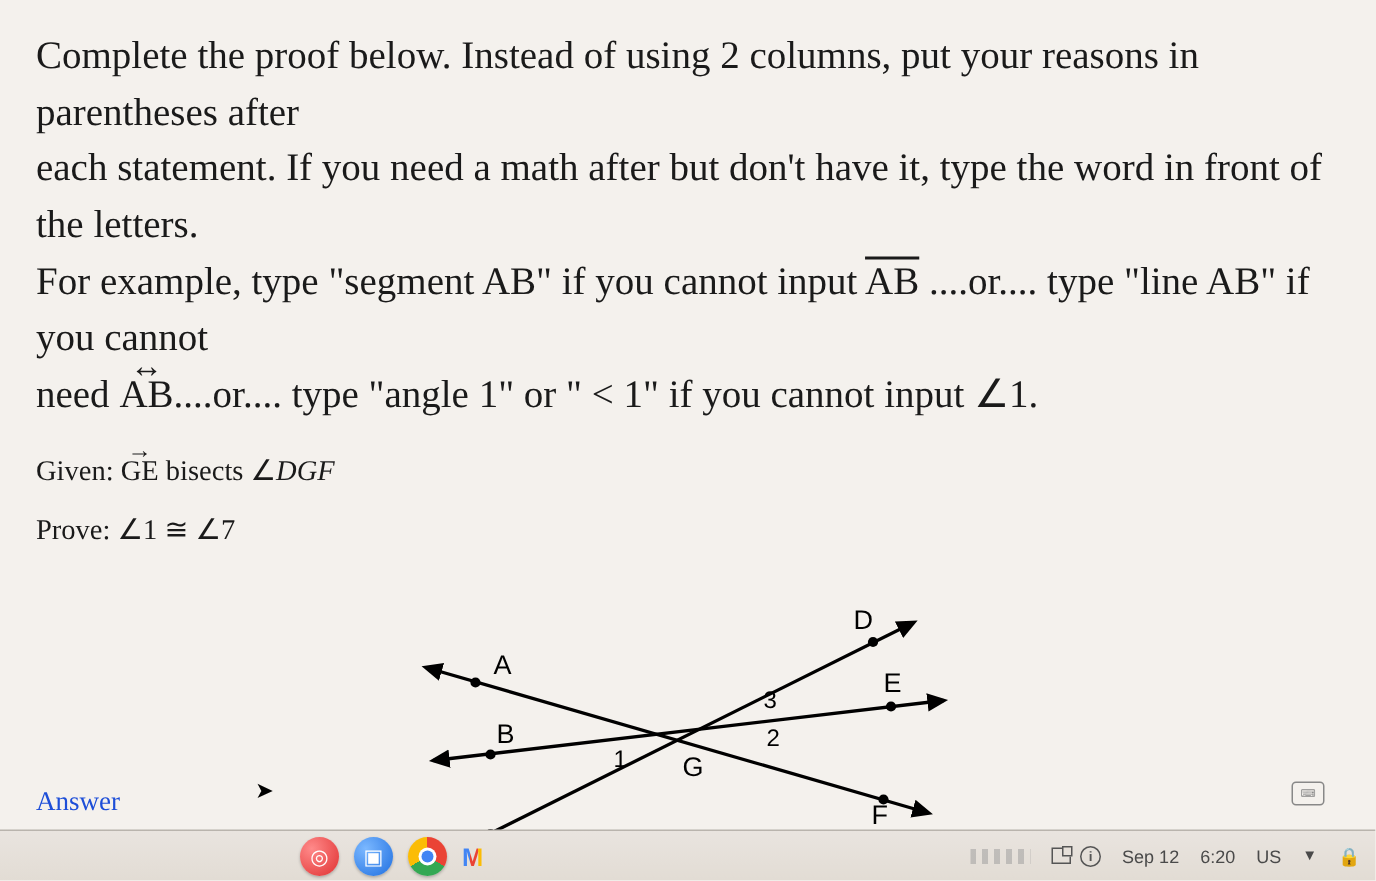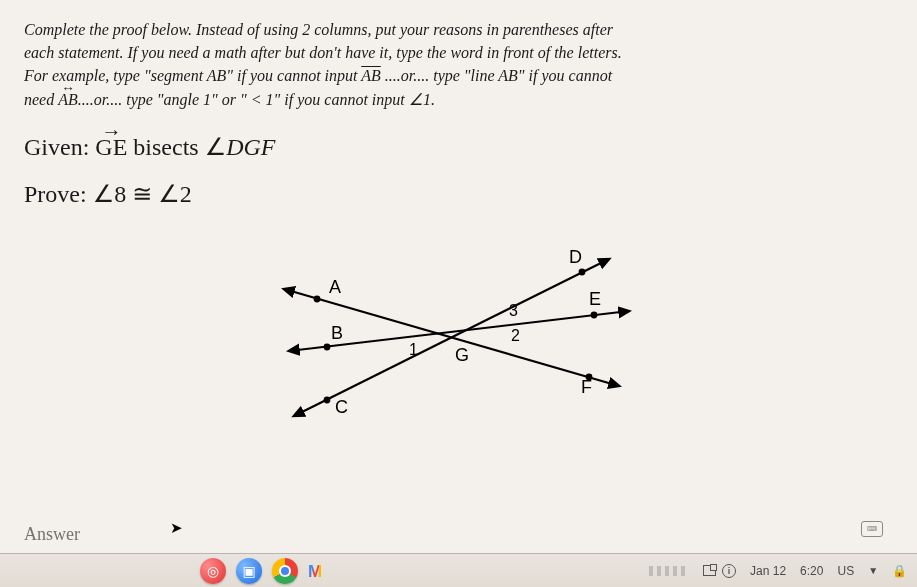--- a/index.html
+++ b/index.html
@@ -9,24 +9,23 @@
       background: #f4f1ed;
       font-family: Georgia, 'Times New Roman', serif;
       position: relative;
       overflow: hidden;
     }
     .content {
       padding: 18px 24px 0 24px;
       color: #1a1a1a;
     }
     .instructions {
-      font-size: 16px;
+      font-size: 26px;
       line-height: 1.45;
       margin-bottom: 18px;
-      font-style: italic;
     }
     .overline { text-decoration: overline; }
     .overarrow {
       position: relative;
       display: inline-block;
     }
     .overarrow::before {
       content: "↔";
       position: absolute;
       top: -0.75em;
@@ -42,37 +41,37 @@
     .overray::before {
       content: "→";
       position: absolute;
       top: -0.72em;
       left: 0;
       right: 0;
       text-align: center;
       font-size: 0.85em;
     }
     .given-prove {
-      font-size: 24px;
+      font-size: 19px;
       line-height: 1.55;
       margin-bottom: 10px;
     }
     .italic { font-style: italic; }
     .diagram-wrap {
       width: 100%;
       text-align: center;
       padding: 8px 0 4px 0;
     }
     .diagram {
       display: inline-block;
     }
     .answer-row {
       padding: 0 0 0 24px;
       font-size: 18px;
-      color: #737373;
+      color: #1d4ed8;
       position: absolute;
       bottom: 42px;
       left: 0;
     }
     .cursor-arrow {
       position: absolute;
       bottom: 50px;
       left: 170px;
       font-size: 15px;
       color: #000;
@@ -162,21 +161,21 @@
     <span>Complete the proof below. Instead of using 2 columns, put your reasons in parentheses after</span><br>
     <span>each statement. If you need a math after but don't have it, type the word in front of the letters.</span><br>
     <span>For example, type "segment AB" if you cannot input </span><span class="overline">AB</span><span> ....or.... type "line AB" if you cannot</span><br>
     <span>need </span><span class="overarrow">AB</span><span>....or.... type "angle 1" or " &lt; 1" if you cannot input ∠1.</span>
   </div>
 
   <div class="given-prove">
     <span>Given: </span><span class="overray">GE</span><span> bisects ∠</span><span class="italic">DGF</span>
   </div>
   <div class="given-prove">
-    <span>Prove: ∠8 ≅ ∠2</span>
+    <span>Prove: ∠1 ≅ ∠7</span>
   </div>
 
   <div class="diagram-wrap">
     <svg class="diagram" width="440" height="210" viewBox="0 0 440 210">
       <defs>
         <marker id="ah" viewBox="0 0 10 10" refX="7" refY="5" markerWidth="7" markerHeight="7" orient="auto-start-reverse">
           <path d="M 0 1 L 9 5 L 0 9 z" fill="#000"></path>
         </marker>
       </defs>
 
@@ -217,19 +216,19 @@
     <div class="tb-icon blue">▣</div>
     <div class="tb-icon chrome"></div>
     <div class="tb-m">M</div>
   </div>
   <div class="right">
     <div class="tray-dash"></div>
     <div class="tray-pageinfo">
       <span class="page-sq"></span>
       <span class="tray-circle">i</span>
     </div>
-    <span>Jan 12</span>
+    <span>Sep 12</span>
     <span>6:20</span>
     <span>US</span>
     <span class="tray-dd">▼</span>
     <span class="tray-lock">🔒</span>
   </div>
 </div>
 
 </body></html>

